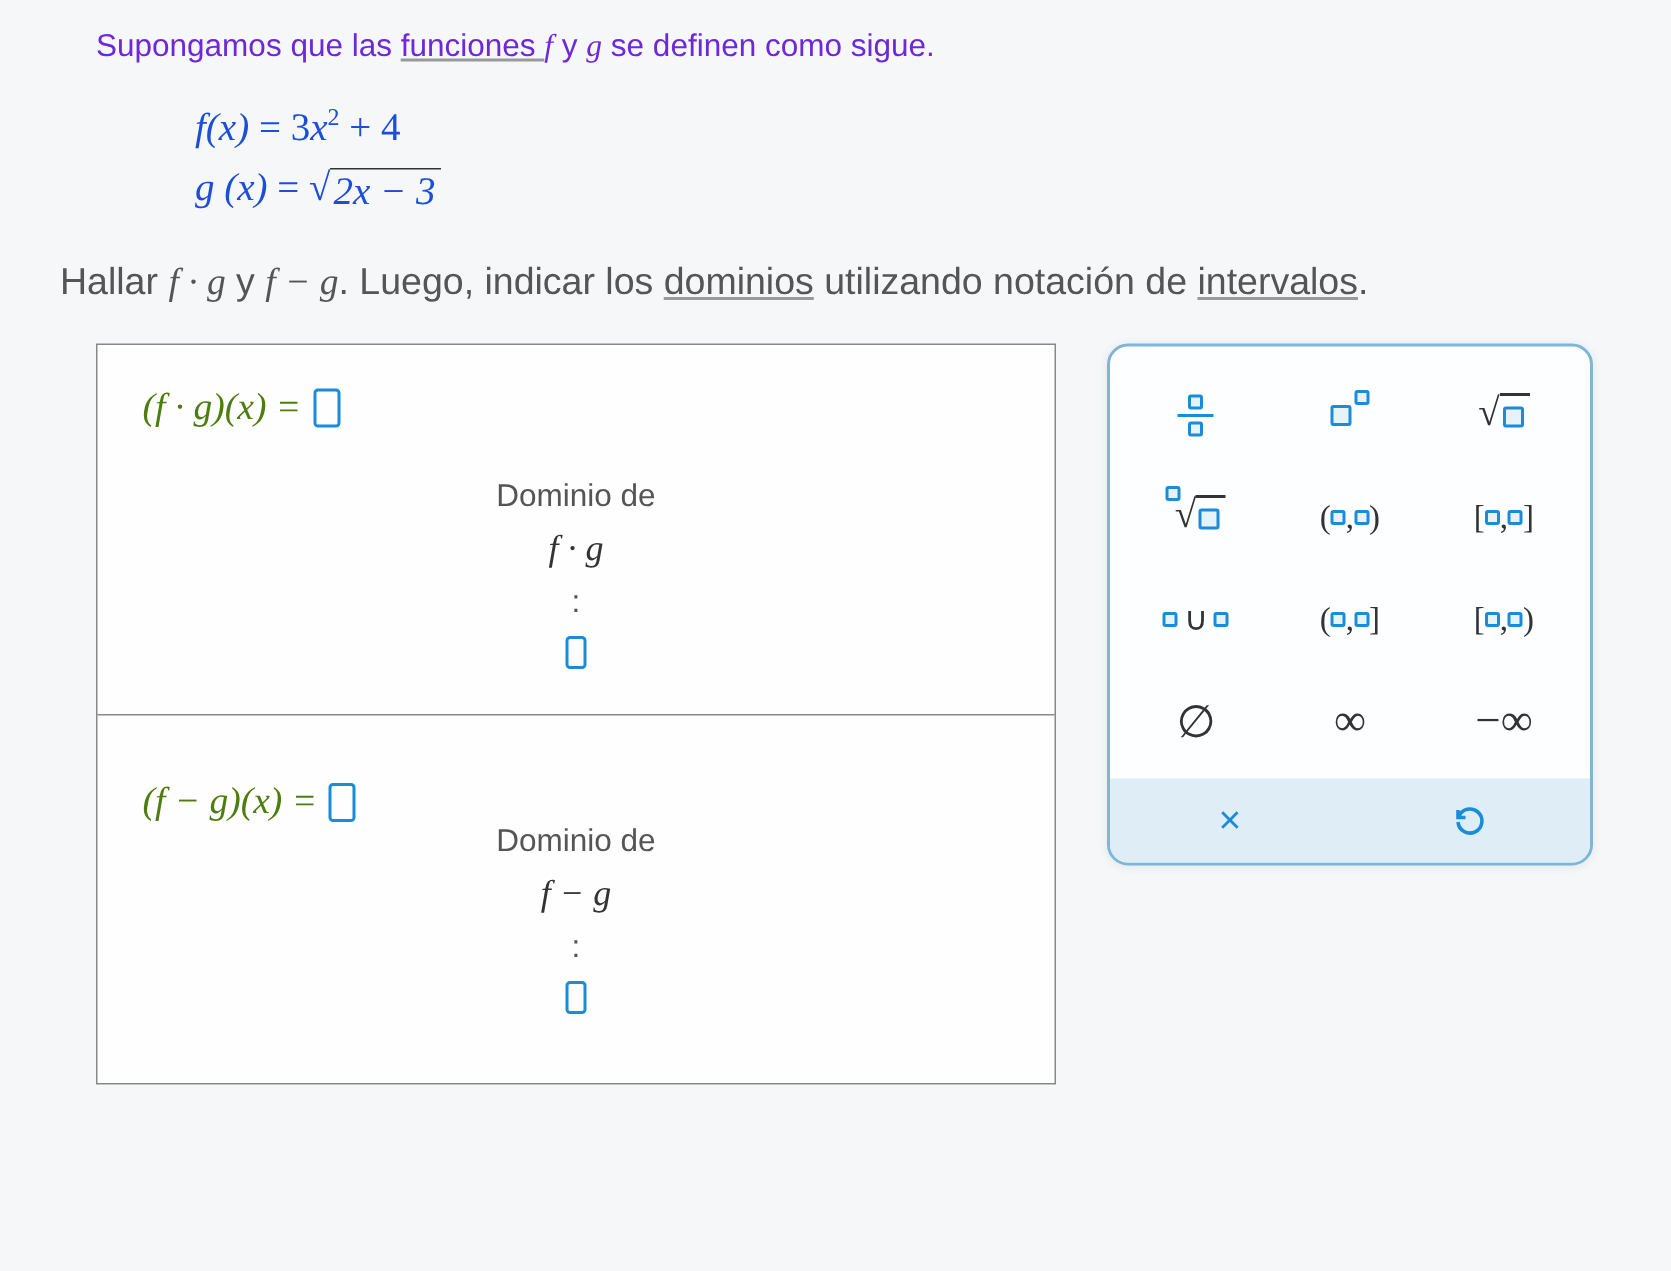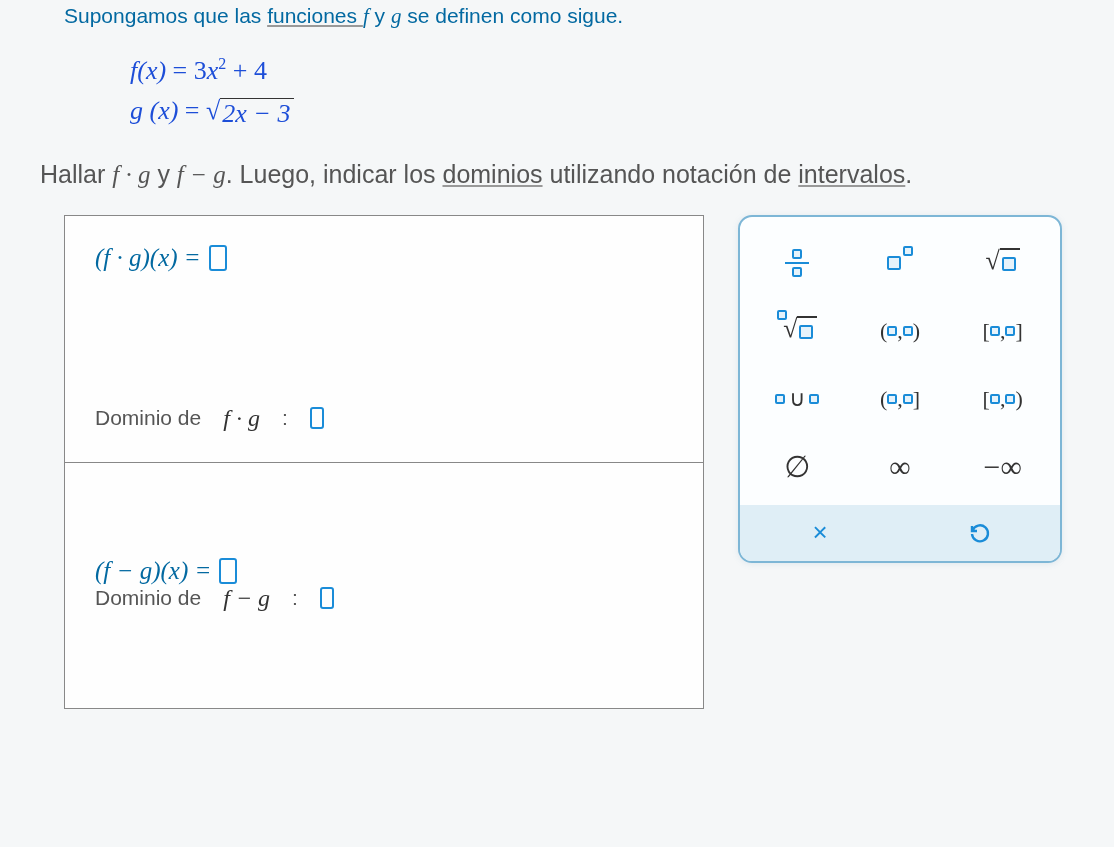--- a/index.html
+++ b/index.html
@@ -9,22 +9,22 @@
       width: 1114px;
       height: 847px;
       overflow: hidden;
       color: #444;
     }
     .content-area {
       padding: 0 40px;
     }
     .prompt-text {
       font-size: 21px;
-      color: #0369a1;
-      margin-top: 4px;
+      color: #6d28d9;
+      margin-top: 18px;
       margin-left: 24px;
       margin-bottom: 22px;
       font-weight: 500;
     }
     .under { text-decoration: underline; text-decoration-color: #999; }
     .italic { font-style: italic; font-family: 'Times New Roman', serif; }
 
     .eqns {
       margin-left: 90px;
       margin-bottom: 28px;
@@ -75,42 +75,43 @@
       padding: 28px 30px 30px 30px;
       min-height: 246px;
       display: flex;
       flex-direction: column;
       justify-content: space-between;
     }
     .cell + .cell { border-top: 1.5px solid #888; justify-content: center; }
     .math-line {
       font-family: 'Times New Roman', serif;
       font-size: 25px;
-      color: #0369a1;
+      color: #4d7c0f;
       display: flex;
       align-items: center;
       gap: 8px;
     }
     .math-line .it { font-style: italic; }
     .blank {
       display: inline-block;
       width: 18px; height: 26px;
       border: 2px solid #1a8cd8;
       border-radius: 3px;
       vertical-align: middle;
     }
     .blank.sm { width: 14px; height: 22px; }
 
     .domain-line {
       font-family: Arial, sans-serif;
       font-size: 21px;
       color: #555;
       display: flex;
       align-items: center;
-      gap: 22px;
+      gap: 10px;
+      flex-direction: column;
     }
     .domain-line .mathy {
       font-family: 'Times New Roman', serif;
       font-style: italic;
       font-size: 24px;
       color: #333;
     }
 
     
     .keypad {

